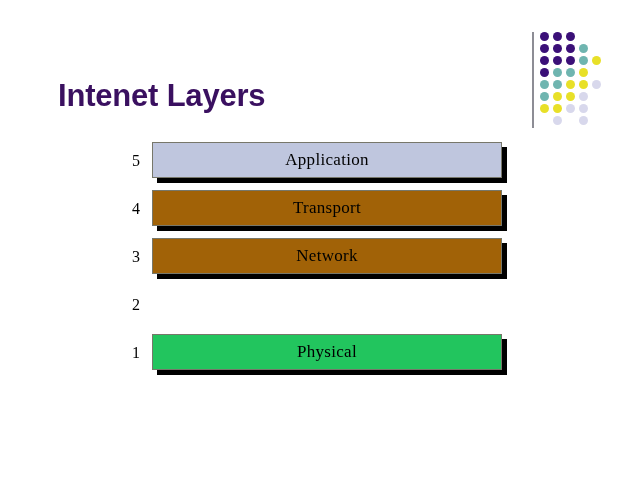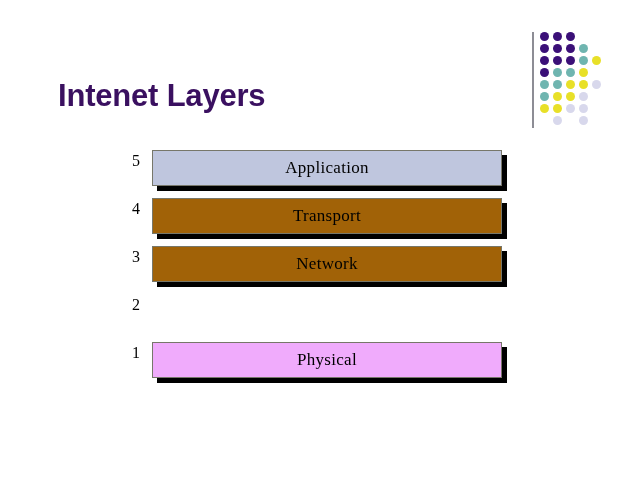--- a/index.html
+++ b/index.html
@@ -86,21 +86,21 @@
     width: 16px;
     text-align: center;
     font-family: "Liberation Serif", serif;
     font-size: 16px;
     color: #000000;
     line-height: 20px;
   }
   .layer-bar-wrap {
     position: absolute;
     left: 24px;
-    top: 8px;
+    top: 0px;
     width: 350px;
     height: 36px;
   }
   .layer-shadow {
     position: absolute;
     left: 5px;
     top: 5px;
     width: 350px;
     height: 36px;
     background: #000000;
@@ -196,20 +196,20 @@
           </div>
         </div>
       </div>
       <div class="layer-row">
         <div class="layer-num">2</div>
       </div>
       <div class="layer-row">
         <div class="layer-num">1</div>
         <div class="layer-bar-wrap">
           <div class="layer-shadow"></div>
-          <div class="layer-bar" style="background: #f0abfc; border-color: rgb(119, 119, 106);">
+          <div class="layer-bar" style="background: #22c55e; border-color: rgb(119, 119, 106);">
             <span class="layer-label">Physical</span>
           </div>
         </div>
       </div>
     </div>
 
 </div>
 
 </body></html>

